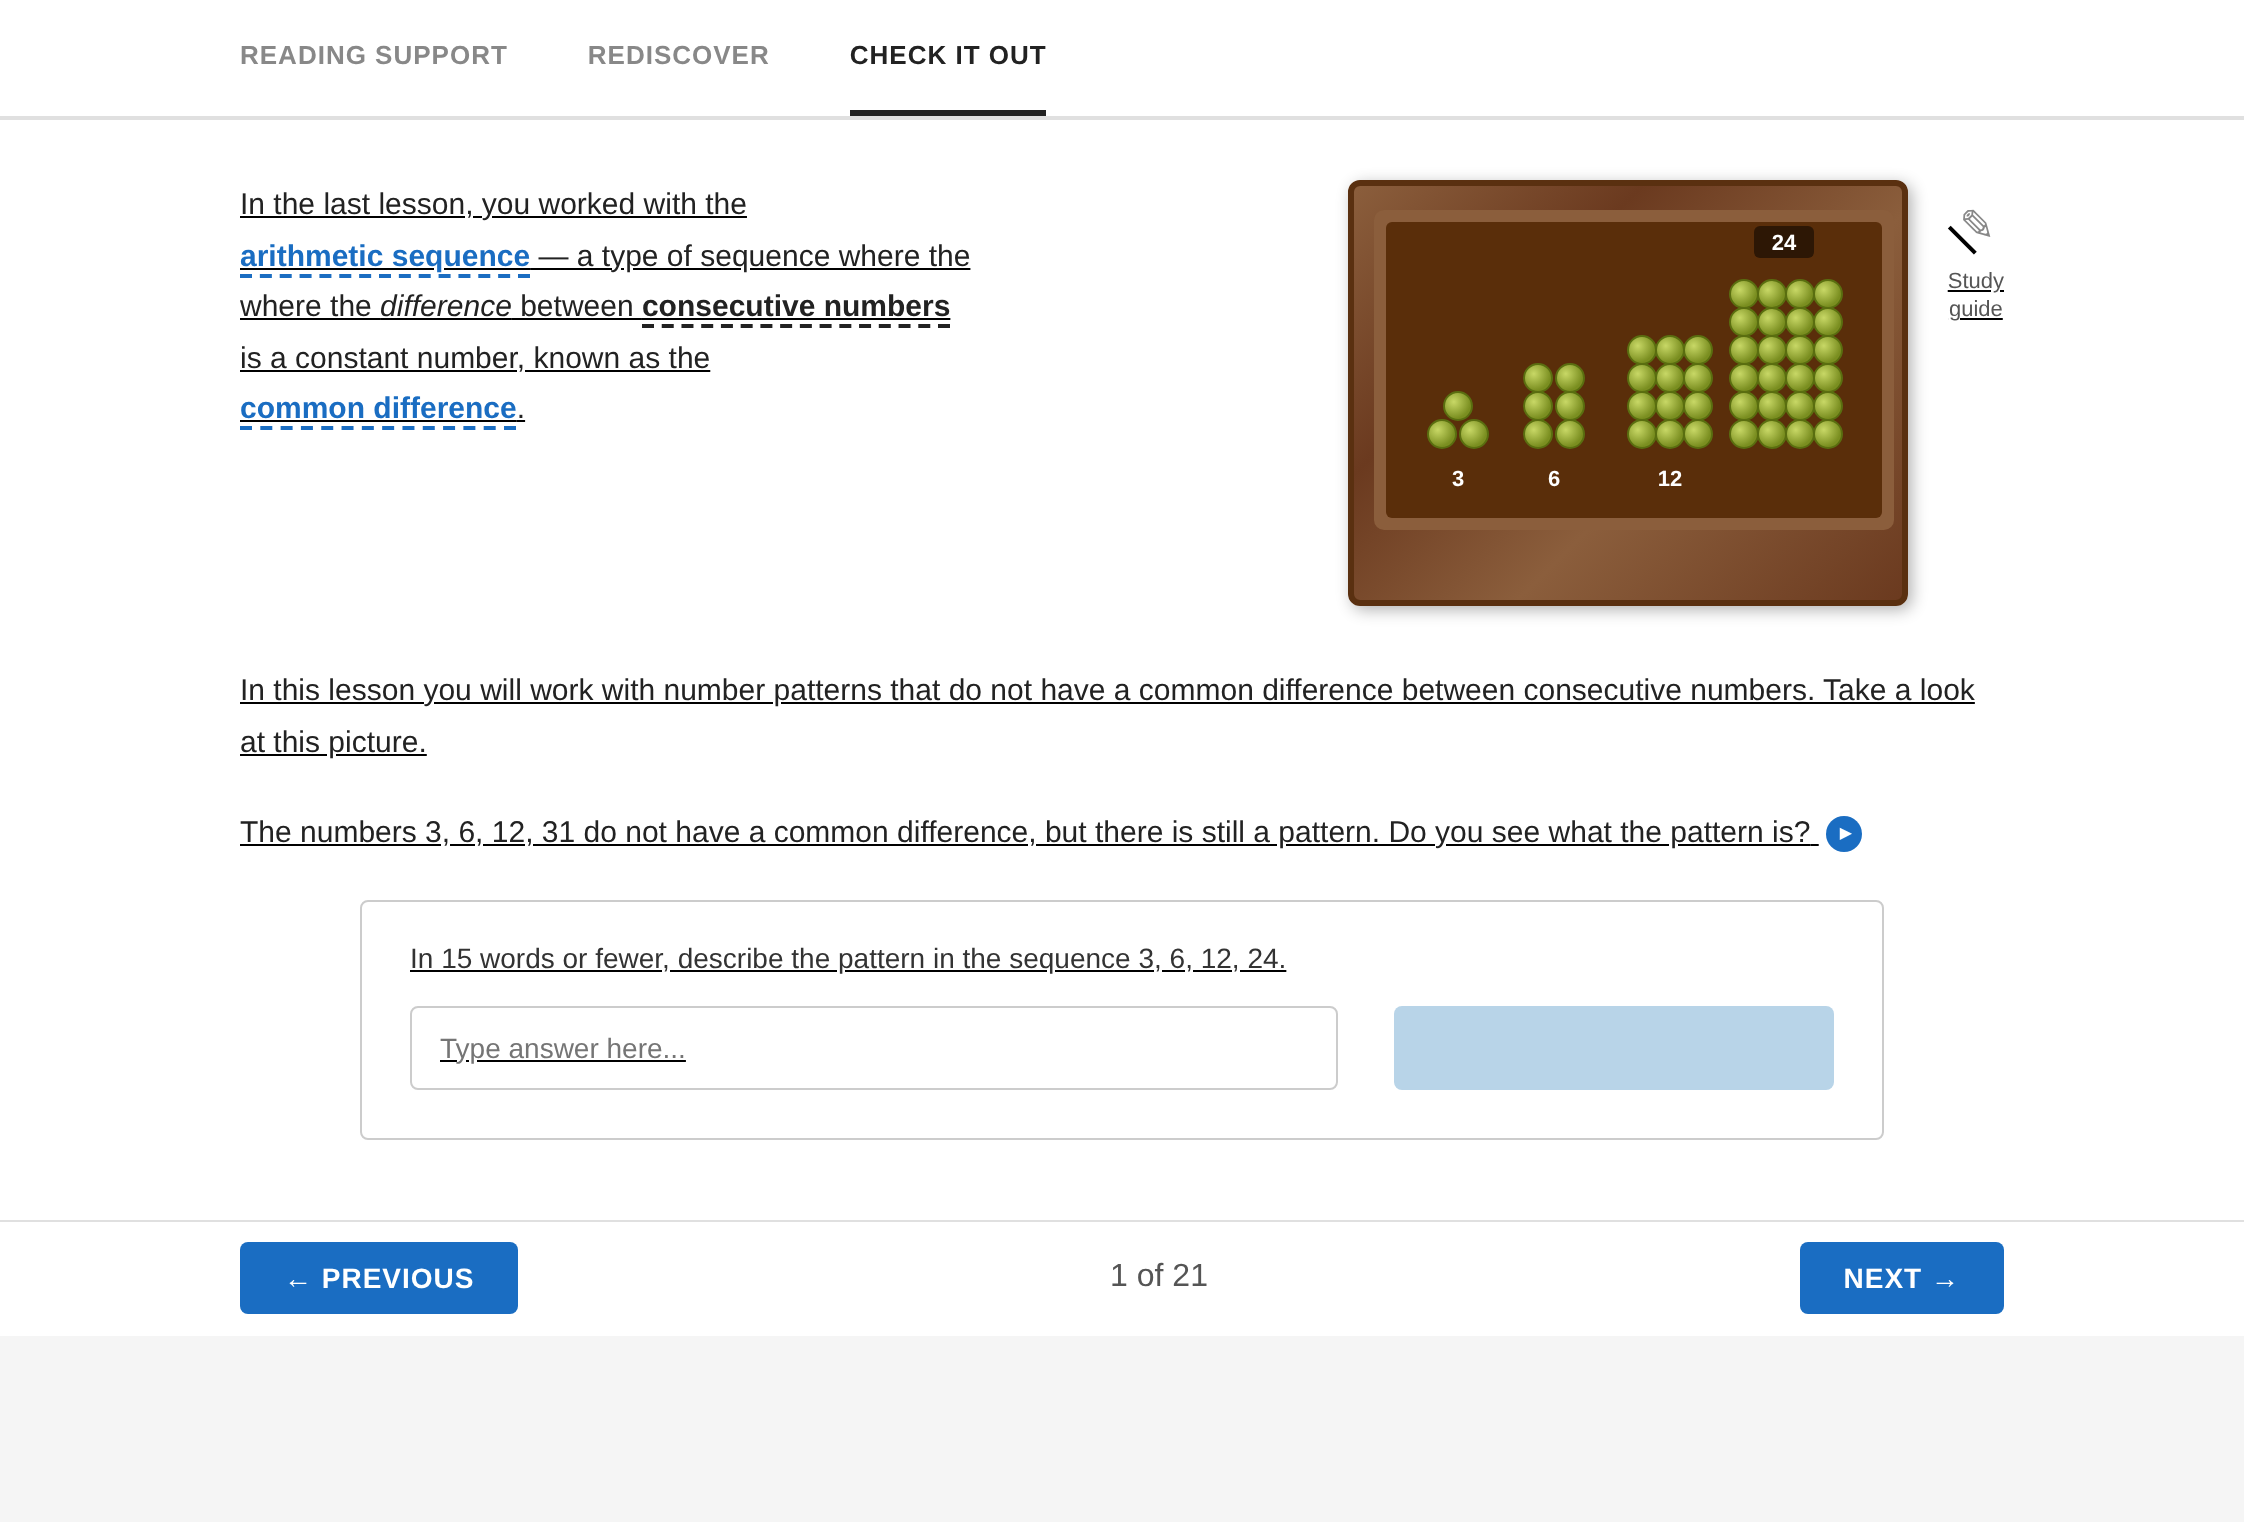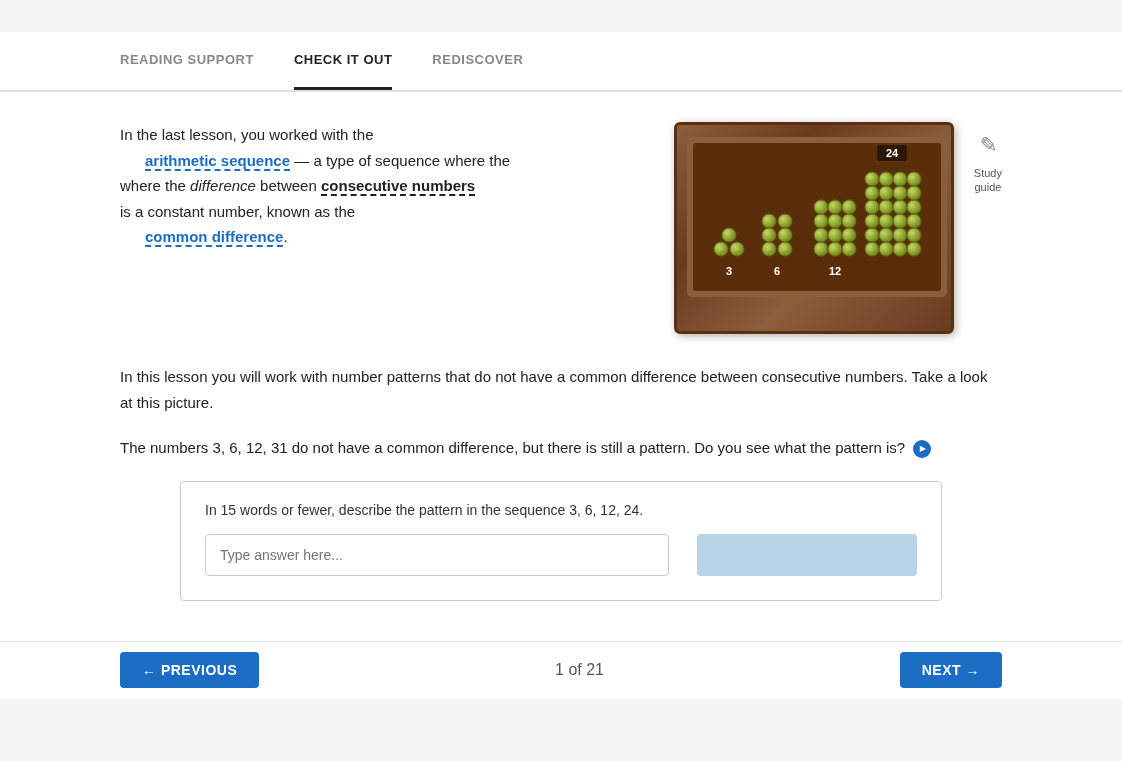--- a/index.html
+++ b/index.html
@@ -13,21 +13,20 @@
 
     
     .top-nav {
       background: #fff;
       border-bottom: 2px solid #e0e0e0;
       display: flex;
       align-items: center;
       padding: 0 120px;
       height: 60px;
       gap: 40px;
-      margin-top: 32px;
     }
     .nav-item {
       font-size: 13px;
       font-weight: 600;
       color: #888;
       letter-spacing: 0.5px;
       cursor: pointer;
       padding: 20px 0;
       border-bottom: 3px solid transparent;
       text-transform: uppercase;
@@ -35,20 +34,21 @@
     .nav-item.active {
       color: #222;
       border-bottom: 3px solid #222;
     }
 
     
     .main-content {
       background: #fff;
       padding: 30px 120px 20px 120px;
       position: relative;
+      text-decoration: underline;
     }
 
     
     .top-section {
       display: flex;
       align-items: flex-start;
       gap: 20px;
       margin-bottom: 30px;
     }
 
@@ -56,21 +56,20 @@
       flex: 1;
       font-size: 15px;
       line-height: 1.7;
       color: #222;
     }
 
     .text-content .underline-dashed {
       border-bottom: 2px dashed #1a6dc2;
       color: #1a6dc2;
       font-weight: 700;
-      margin-left: 25px;
     }
 
     .text-content .underline-dashed-dark {
       border-bottom: 2px dashed #222;
       font-weight: 700;
       color: #222;
     }
 
     .text-content em {
       font-style: italic;
@@ -211,22 +210,22 @@
     .page-counter {
       font-size: 16px;
       color: #555;
     }
   </style>
 </head>
 <body>
 
 <div class="top-nav">
   <span class="nav-item">READING SUPPORT</span>
+  <span class="nav-item">REDISCOVER</span>
   <span class="nav-item active">CHECK IT OUT</span>
-  <span class="nav-item">REDISCOVER</span>
 </div>
 
 <div class="main-content">
   <div class="top-section">
 
     <div class="text-content">
       <p style="margin-bottom:6px;">
         <span>In the last lesson, you worked with the</span>
         <br>
         <span class="underline-dashed">arithmetic sequence</span><span> — a type of sequence where the </span><br>

